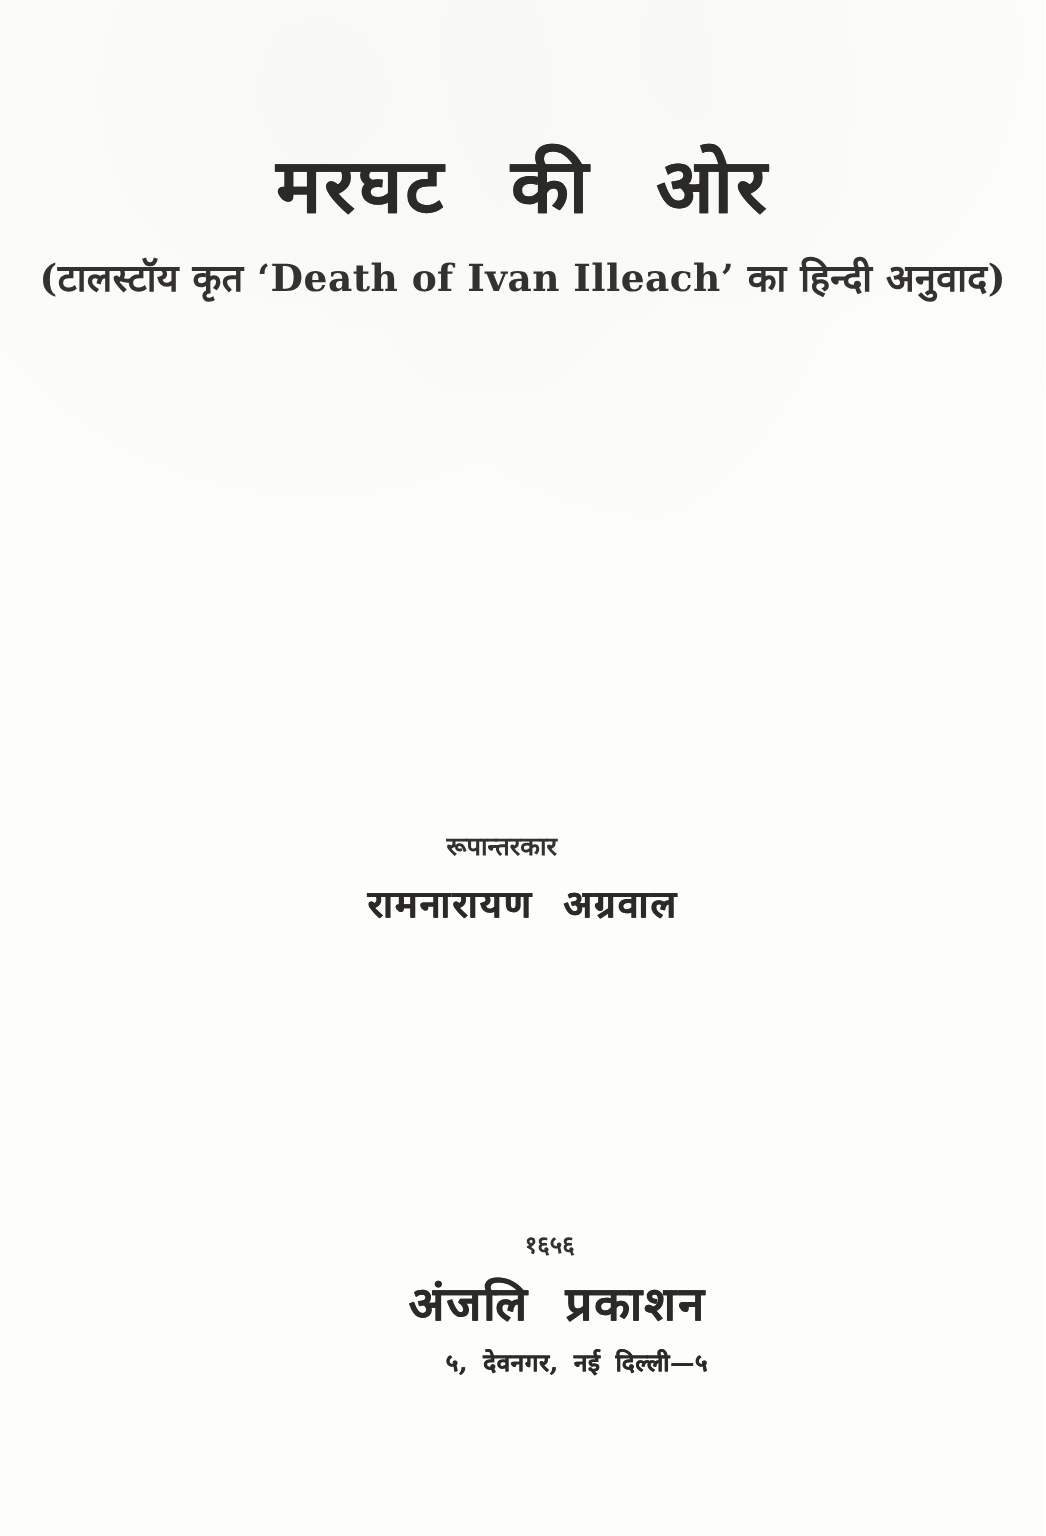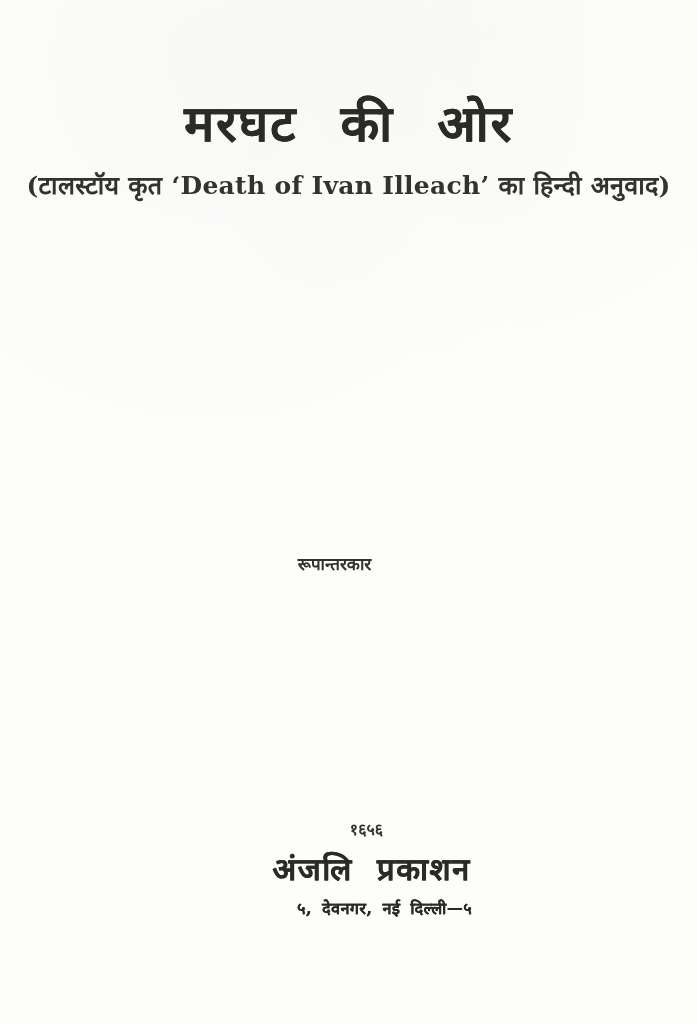--- a/index.html
+++ b/index.html
@@ -100,20 +100,21 @@
 <body>
 
 <div class="page">
 
   <h1 class="book-title center">मरघट की ओर</h1>
 
   <div class="book-subtitle center">(टालस्टॉय कृत ‘Death of Ivan Illeach’ का हिन्दी अनुवाद)</div>
 
   <div class="translator-block center">
     <div class="translator-label">रूपान्तरकार</div>
+    <div class="translator-name">रामनारायण अग्रवाल</div>
   </div>
 
   <div class="imprint-block center">
     <div class="imprint-year">१६५६</div>
     <div class="imprint-publisher">अंजलि प्रकाशन</div>
     <div class="imprint-address">५, देवनगर, नई दिल्ली—५</div>
   </div>
 
 </div>
 

